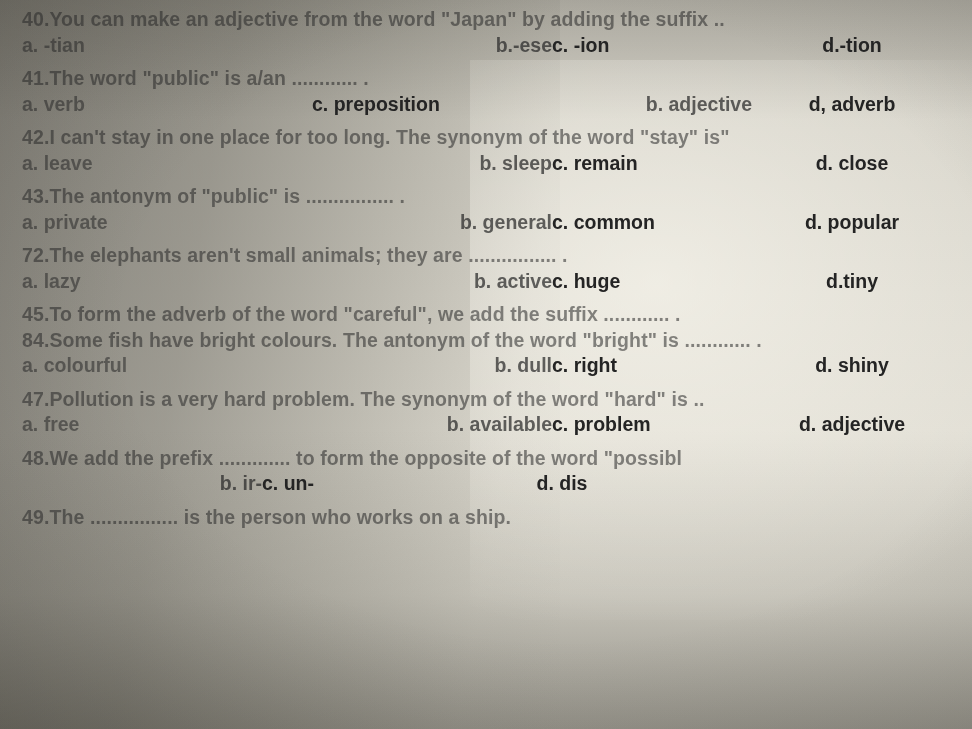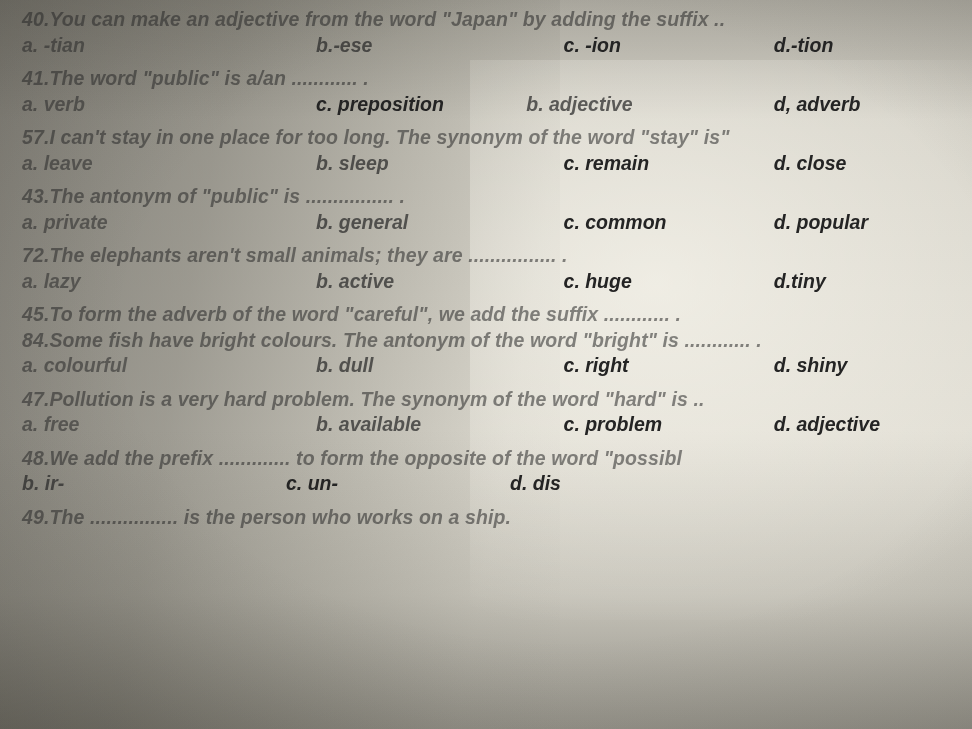--- a/index.html
+++ b/index.html
@@ -52,49 +52,48 @@
     background: radial-gradient(ellipse at 58% 45%, rgba(0,0,0,0) 55%, rgba(40,38,32,0.18) 100%);
     pointer-events: none;
   }
 
   #content {
     position: relative;
     z-index: 3;
     padding: 10px 12px 0 22px;
   }
 
-  .q-block { margin-bottom: 0px; font-style: italic; }
+  .q-block { margin-bottom: 0px; }
 
   .stem {
     font-size: 19.5px;
     font-weight: 700;
     color: #2b2b2b;
     line-height: 1.0;
     white-space: nowrap;
     margin: 0 0 6px 0;
     letter-spacing: 0.1px;
   }
   .opts {
     display: flex;
     font-size: 19.5px;
     font-weight: 700;
     color: #242424;
     margin: 0 0 14px 0;
     line-height: 1.0;
     white-space: nowrap;
-    gap: 24px;
   }
   .opt { display: inline-block; }
   .opt.a { width: 290px; }
   .opt.b { width: 240px; }
   .opt.c { width: 200px; }
-  .opt.d { width: 200px; }
+  .opt.d { width: 200px; text-align: center; }
 
   .dim-strong { color: rgba(40,40,40,0.55); }
-  .dim-med { color: rgba(40,40,40,0.72); }
+  .dim-med { color: rgba(40,40,40,0.72); text-align: right; }
 </style>
 </head>
 <body>
 
 <div id="page">
 
   <div id="content">
 
     <div class="q-block">
       <div class="stem dim-strong">40.You can make an adjective from the word "Japan" by adding the suffix ..</div>
@@ -110,21 +109,21 @@
       <div class="stem dim-strong">41.The word "public" is a/an ............ .</div>
       <div class="opts">
         <span class="opt a dim-strong">a. verb</span>
         <span class="opt c">c. preposition</span>
         <span class="opt b dim-med">b. adjective</span>
         <span class="opt d">d, adverb</span>
       </div>
     </div>
 
     <div class="q-block">
-      <div class="stem dim-strong">57.I can't stay in one place for too long. The synonym of the word "stay" is"</div>
+      <div class="stem dim-strong">42.I can't stay in one place for too long. The synonym of the word "stay" is"</div>
       <div class="opts">
         <span class="opt a dim-strong">a. leave</span>
         <span class="opt b dim-med">b. sleep</span>
         <span class="opt c">c. remain</span>
         <span class="opt d">d. close</span>
       </div>
     </div>
 
     <div class="q-block">
       <div class="stem dim-strong">43.The antonym of "public" is ................ .</div>

